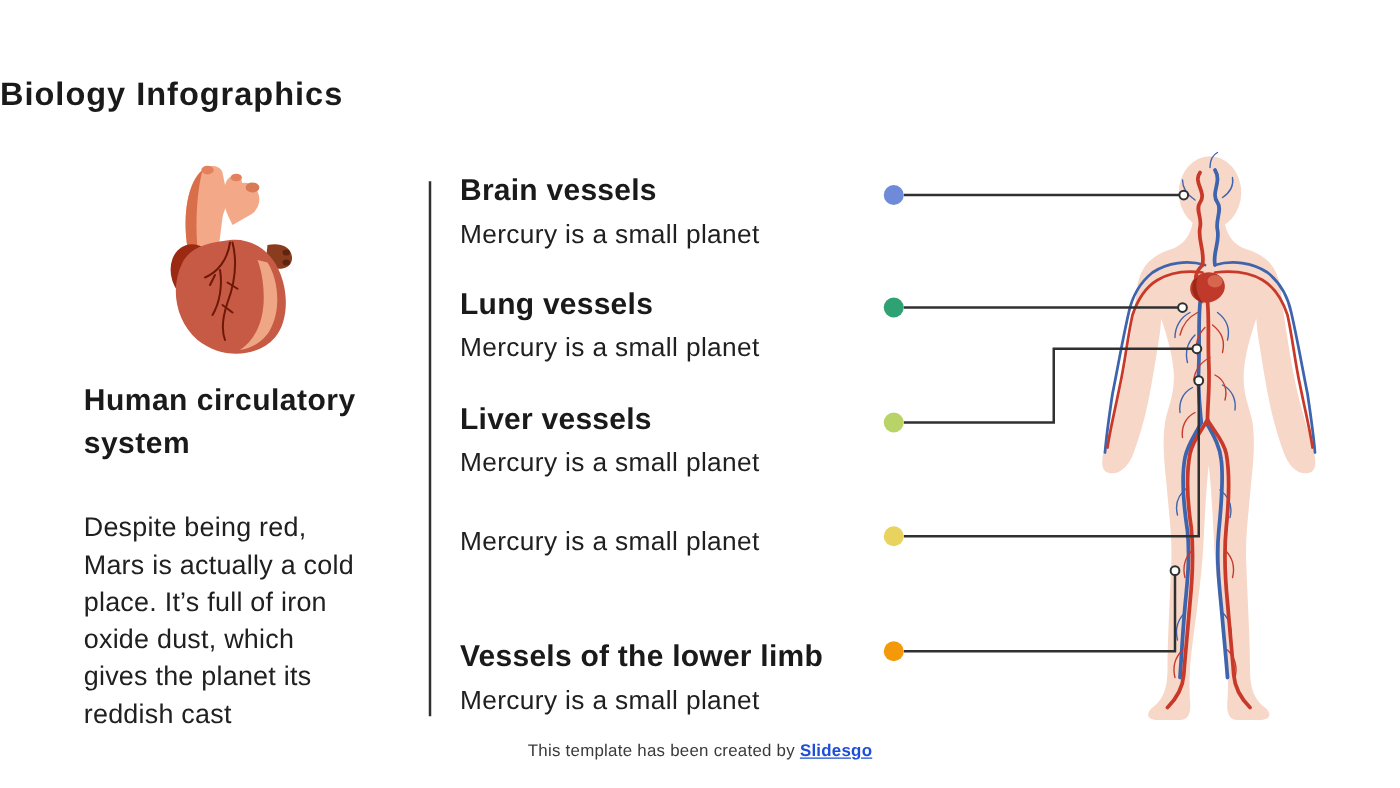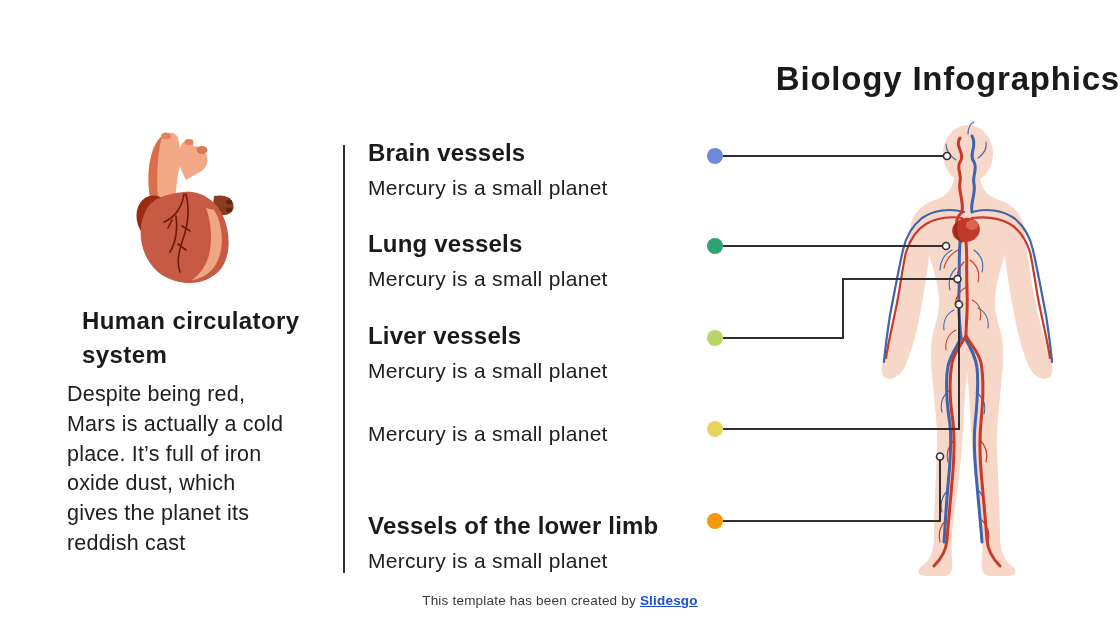--- a/index.html
+++ b/index.html
@@ -7,34 +7,34 @@
   body {
     font-family:"Liberation Sans", sans-serif;
     background:#ffffff;
     position:relative;
     overflow:hidden;
   }
   .slide { position:absolute; inset:0; width:1120px; height:630px; background:#fff; }
 
   .slide-title {
     position:absolute; left:0; right:0; top:60px;
-    text-align:right;
-    font-size:33px; font-weight:700; letter-spacing:0.8px;
+    text-align:left;
+    font-size:26px; font-weight:700; letter-spacing:0.8px;
     color:var(--title-text);
   }
 
   
   .heart-illustration { position:absolute; left:128px; top:126px; width:108px; height:162px; }
   .left-heading {
-    position:absolute; left:82px; top:304px; width:270px;
+    position:absolute; left:67px; top:304px; width:270px;
     font-size:24px; font-weight:700; line-height:34px; letter-spacing:0.4px;
     color:var(--title-text);
   }
   .left-paragraph {
-    position:absolute; left:67px; top:380px; width:280px;
+    position:absolute; left:67px; top:408px; width:280px;
     font-size:21.5px; line-height:29.8px; letter-spacing:0.2px;
     color:var(--body-text);
   }
 
   .divider {
     position:absolute; left:343px; top:145px; width:2px; height:428px;
     background:var(--line);
   }
 
   

